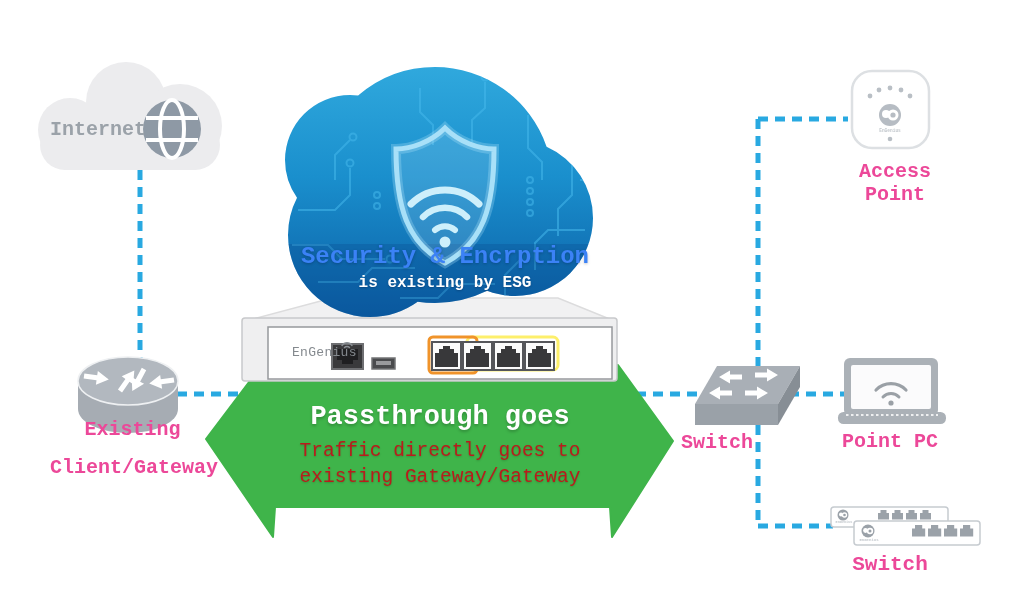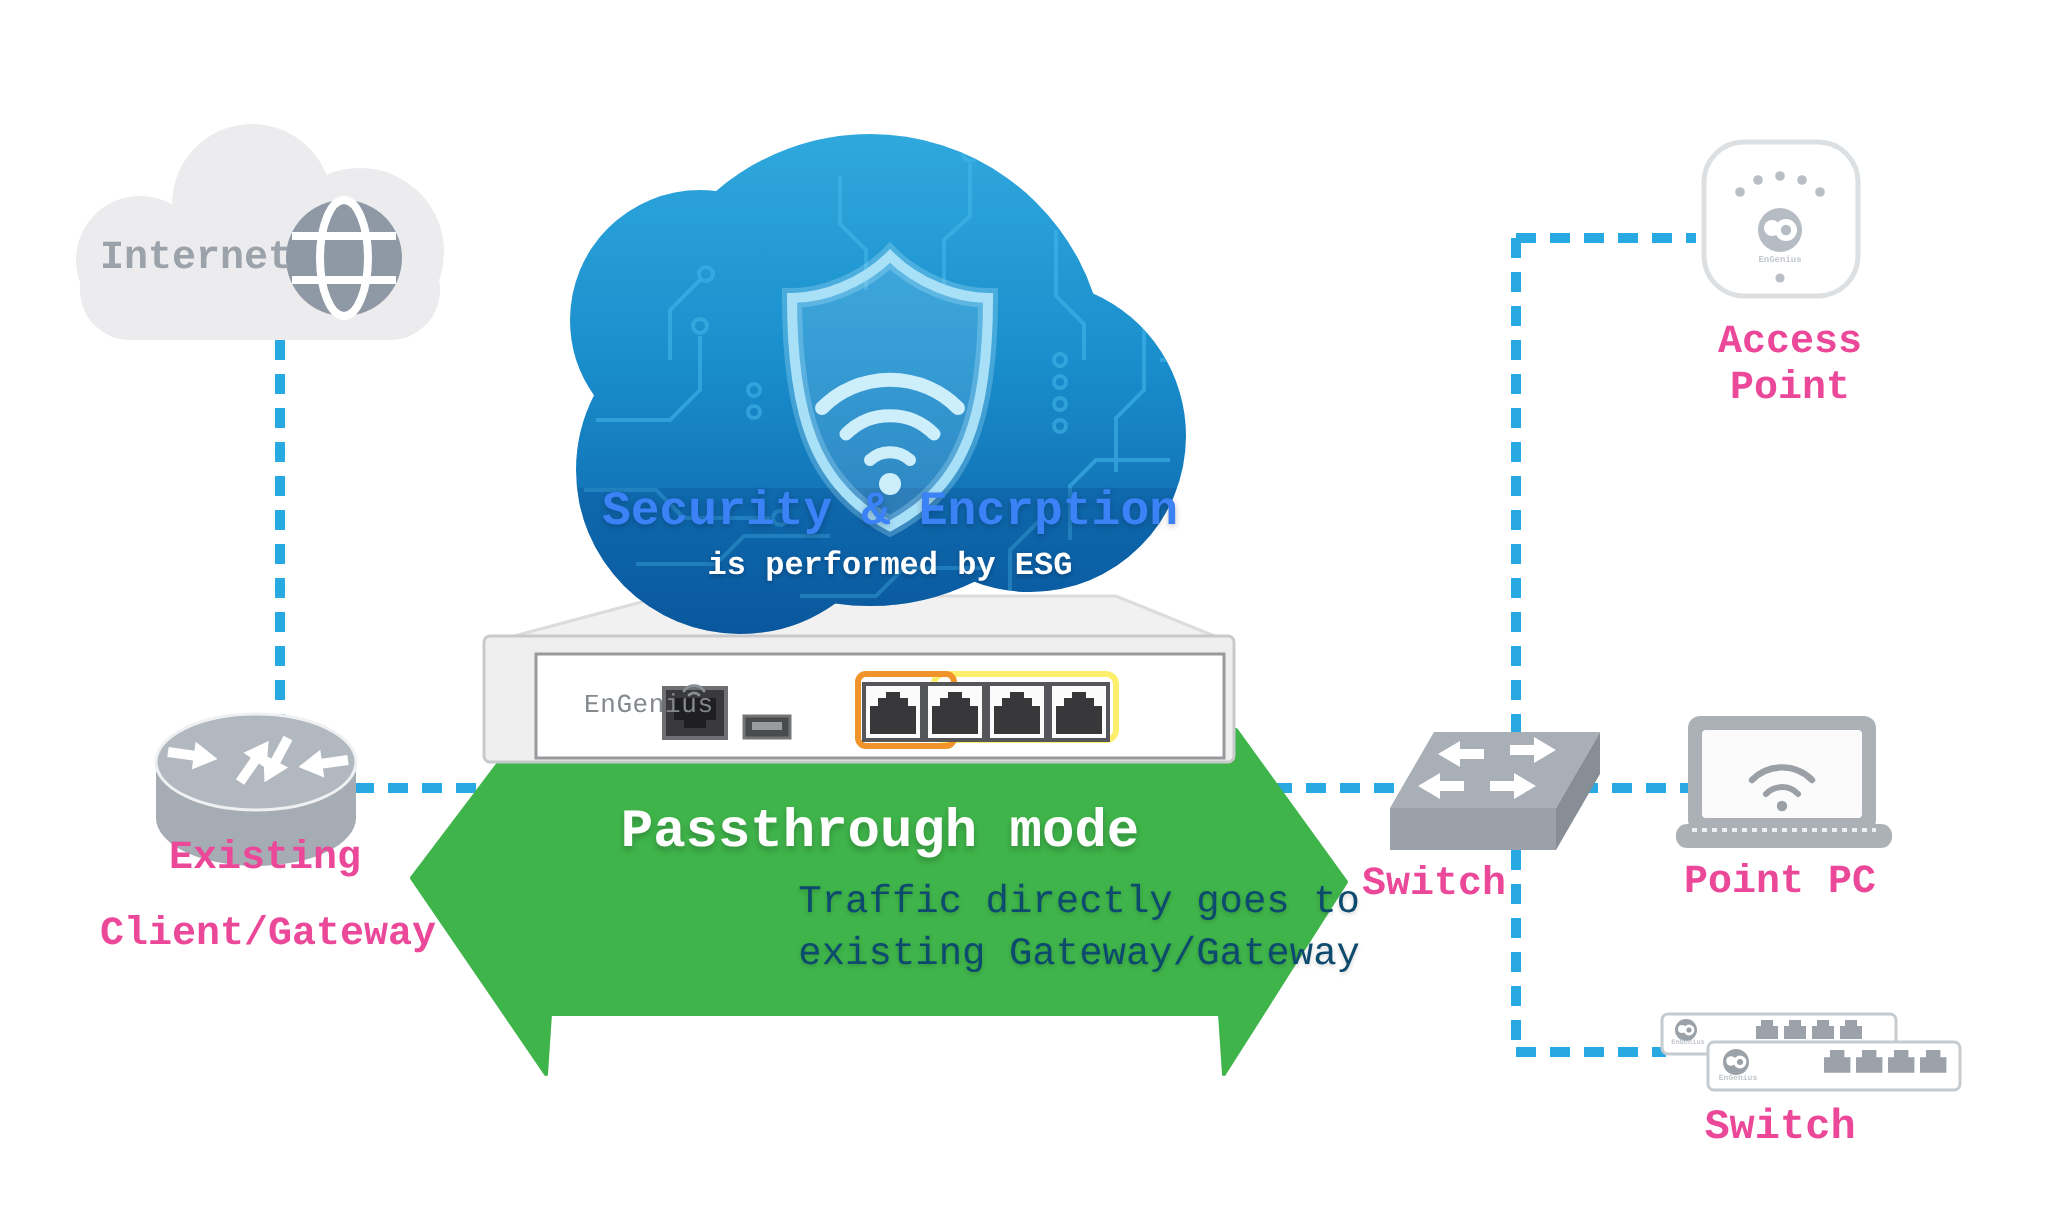--- a/index.html
+++ b/index.html
@@ -8,22 +8,22 @@
   .abs{position:absolute;}
   .node-label{position:absolute;font-weight:bold;font-size:20px;line-height:23px;
               color:#ec4899;text-align:center;}
   .tiny-brand{position:absolute;color:#c3c8cd;text-align:center;font-weight:bold;}
   
   .z-lines{z-index:1}.z-icon{z-index:2}.z-platform{z-index:3}.z-arrow{z-index:4}
   .z-device{z-index:5}.z-cloud{z-index:6}
   .arrow-title{position:absolute;left:0;width:480px;text-align:center;top:44px;
                color:#ffffff;font-weight:bold;font-size:27px;
                text-shadow:0 2px 3px rgba(0,0,0,0.22);}
-  .arrow-line{position:absolute;left:0;width:480px;text-align:right;
-              color:#0c4a6e;font-size:19.5px;font-weight:normal;
+  .arrow-line{position:absolute;left:0;width:480px;text-align:center;
+              color:#b91c1c;font-size:19.5px;font-weight:normal;
               text-shadow:0 1px 2px rgba(0,0,0,0.18);}
   .cloud-title{position:absolute;left:0;width:330px;top:183px;text-align:center;
                color:#3b82f6;font-weight:bold;font-size:24px;line-height:28px;
                text-shadow:0 1px 3px rgba(0,0,30,0.25);}
   .cloud-sub{position:absolute;left:0;width:330px;top:213px;text-align:center;
              color:#ffffff;font-weight:bold;font-size:16px;line-height:20px;
              text-shadow:0 1px 2px rgba(0,0,30,0.25);}
   .brand-text{position:absolute;left:52px;top:49px;font-size:13px;color:#84898e;
               letter-spacing:0.3px;}
 </style>
@@ -165,21 +165,21 @@
   </div>
 
   <svg class="abs z-platform" style="left:238px;top:294px;" width="384" height="34" viewBox="0 0 384 34">
     <polygon points="4,28 94,4 320,4 379,28" fill="#f1f1f2" stroke="#dcdcdd" stroke-width="1.5"></polygon>
   </svg>
 
   <div class="abs z-arrow" style="left:200px;top:358px;width:480px;height:188px;">
     <svg width="480" height="188" viewBox="0 0 480 188">
       <polygon points="6,81 62,7 418,7 473,83 412,179 410,149 75,149 73,179" fill="#3fb44a" stroke="#3fb44a" stroke-width="2" stroke-linejoin="round"></polygon>
     </svg>
-    <div class="arrow-title">Passthrough mode</div>
+    <div class="arrow-title">Passthrough goes</div>
     <div class="arrow-line" style="top:82px;">Traffic directly goes to</div>
     <div class="arrow-line" style="top:108px;">existing Gateway/Gateway</div>
   </div>
 
   <div class="abs z-device" style="left:240px;top:296px;width:380px;height:92px;">
     <svg width="380" height="92" viewBox="0 0 380 92">
       <rect x="2" y="22" width="375" height="63" rx="3" fill="#efeff0" stroke="#c8c9cb" stroke-width="1.5"></rect>
       <rect x="28" y="31" width="344" height="52" fill="#ffffff" stroke="#97999c" stroke-width="1.5"></rect>
 
       <g>
@@ -271,16 +271,16 @@
         <path d="M165,68 C179,82 199,89 214,89 C214,147 203,183 165,203 C127,183 116,147 116,89 C131,89 151,82 165,68 Z" fill="rgba(205,237,252,0.16)" stroke="#a8e0f8" stroke-width="5"></path>
         <g stroke="#cdeffb" fill="none" stroke-linecap="round">
           <path d="M131,144 A48,48 0 0 1 199,144" stroke-width="7"></path>
           <path d="M143,157 A31,31 0 0 1 187,157" stroke-width="6.5"></path>
           <path d="M155,170 A15,15 0 0 1 175,170" stroke-width="6"></path>
         </g>
         <circle cx="165" cy="182" r="5.5" fill="#cdeffb"></circle>
       </g>
     </svg>
     <div class="cloud-title">Security &amp; Encrption</div>
-    <div class="cloud-sub">is performed by ESG</div>
+    <div class="cloud-sub">is existing by ESG</div>
   </div>
 
 </div>
 
 </body></html>

